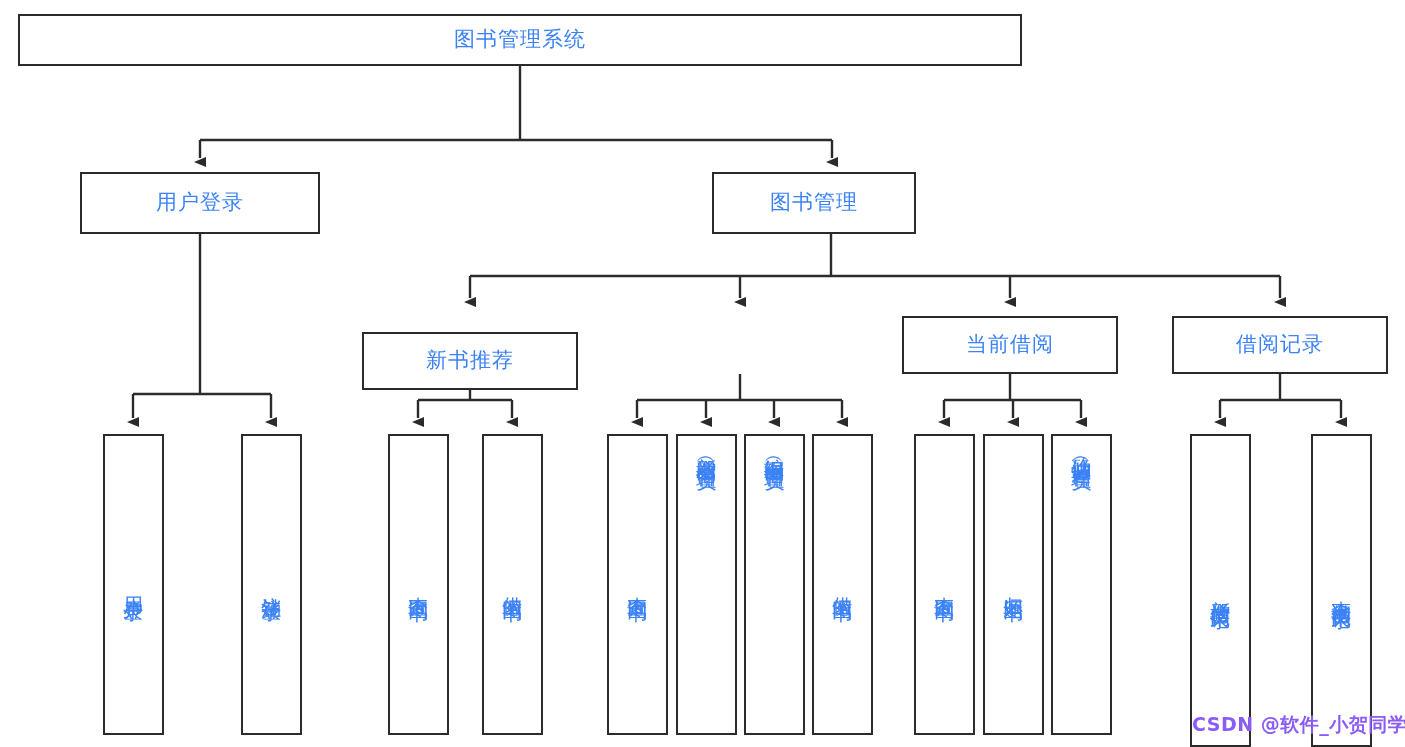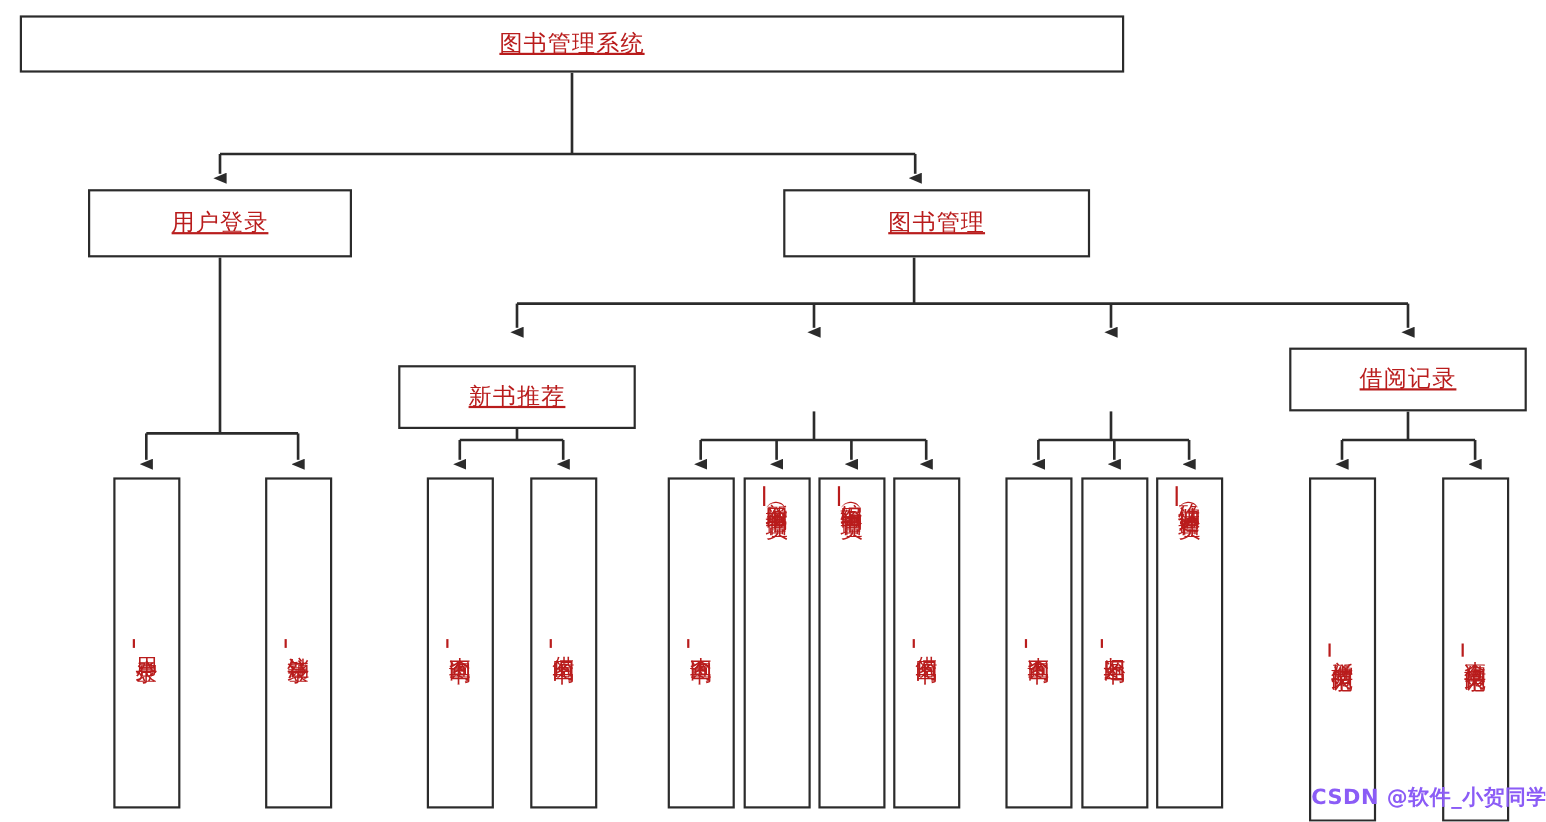--- a/index.html
+++ b/index.html
@@ -26,25 +26,24 @@
     pointer-events: none;
   }
   .node {
     position: absolute;
     box-sizing: border-box;
     border: 2px solid #2b2b2b;
     background: #ffffff;
     display: flex;
     align-items: center;
     justify-content: center;
-    color: #b91c1c;
+    color: #3b82f6;
     font-size: 21px;
     letter-spacing: 1px;
     line-height: 1.32;
-    text-decoration: underline;
   }
   .node.vert {
     writing-mode: vertical-rl;
     text-orientation: upright;
     align-items: center;
     justify-content: flex-start;
     padding-top: 6px;
     font-size: 20px;
     letter-spacing: 2px;
   }
@@ -115,26 +114,29 @@
     </g>
   </svg>
 
   <div class="node" style="left:18px;top:14px;width:1004px;height:52px;">
     <span>图书管理系统</span>
   </div>
 
   <div class="node" style="left:80px;top:172px;width:240px;height:62px;">
     <span>用户登录</span>
   </div>
-  <div class="node" style="left:712px;top:172px;width:279px;height:62px;">
+  <div class="node" style="left:712px;top:172px;width:204px;height:62px;">
     <span>图书管理</span>
   </div>
 
   <div class="node" style="left:362px;top:316px;width:216px;height:58px;margin-top:16px;">
     <span>新书推荐</span>
+  </div>
+  <div class="node" style="left:902px;top:316px;width:216px;height:58px;">
+    <span>当前借阅</span>
   </div>
   <div class="node" style="left:1172px;top:316px;width:216px;height:58px;">
     <span>借阅记录</span>
   </div>
 
   <div class="node vert centered" style="left:103px;top:434px;width:61px;height:301px;">用户登录</div>
   <div class="node vert centered" style="left:241px;top:434px;width:61px;height:301px;">注销登录</div>
 
   <div class="node vert centered" style="left:388px;top:434px;width:61px;height:301px;">查询图书</div>
   <div class="node vert centered" style="left:482px;top:434px;width:61px;height:301px;">借阅图书</div>

